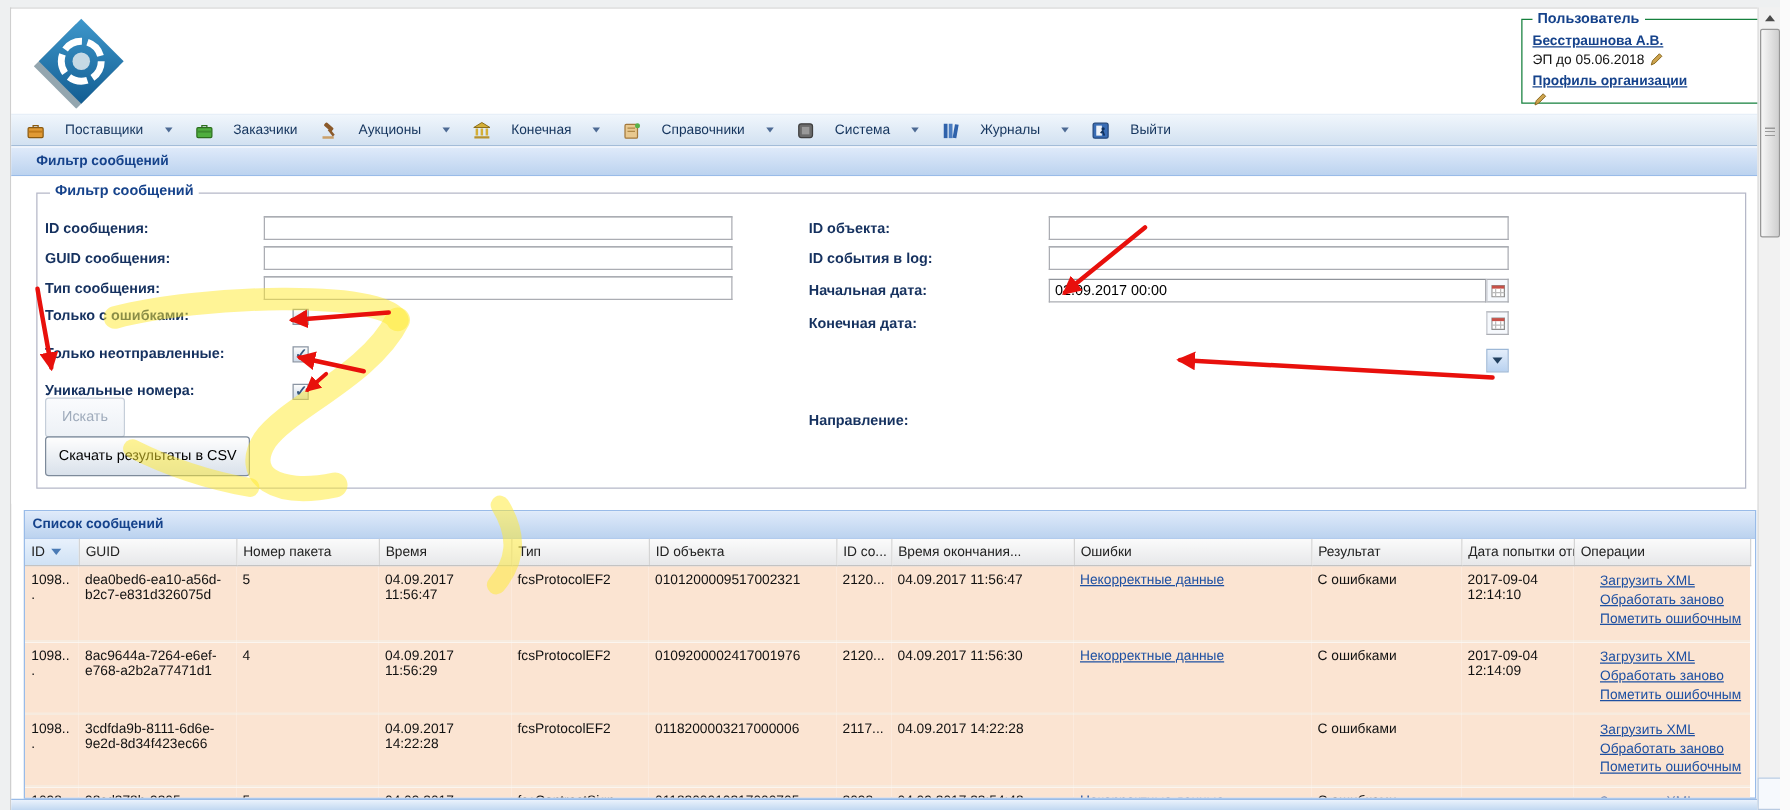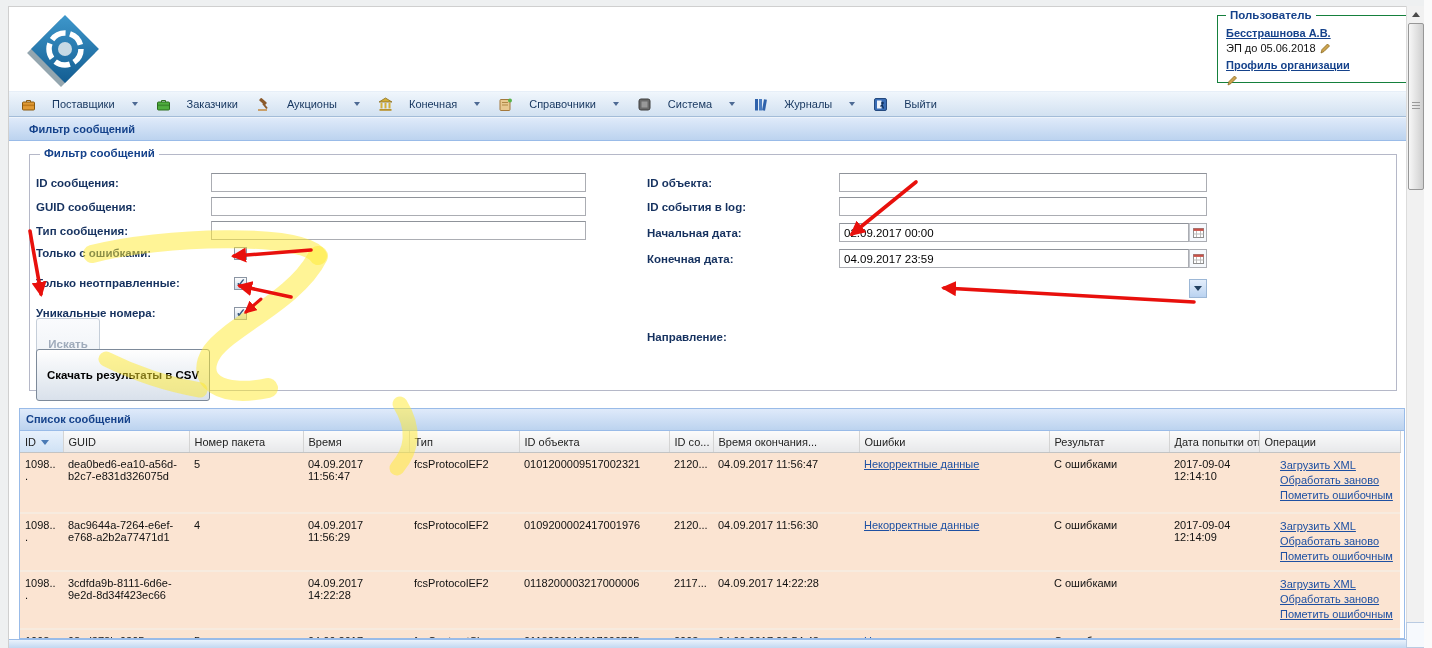--- a/index.html
+++ b/index.html
@@ -47,22 +47,22 @@
   .trigger.combo{background:linear-gradient(#e4eefb,#b9d2f0);border-color:#9cb7d6;}
   .chev{width:0;height:0;border-left:4px solid transparent;border-right:4px solid transparent;
         border-top:5px solid #22405f;}
   .combo-val{position:absolute;height:19px;border:1px solid #abadb3;border-top-color:#8f939a;
         background:#fff;box-sizing:border-box;padding:3px 4px 0 4px;font-size:11.5px;}
   .cb{position:absolute;width:13px;height:13px;box-sizing:border-box;border:1px solid #8b95a3;
       background:linear-gradient(#fdfdfd,#cdd9e8);cursor:pointer;}
   .cb.checked::after{content:"\2713";position:absolute;left:1px;top:-2px;color:#39597f;
       font-size:12px;font-weight:bold;}
   .btn{position:absolute;box-sizing:border-box;font-size:11.5px;border:1px solid #7d8a9a;
-       border-radius:3px;background:linear-gradient(#fefefe,#d9e1eb);padding:19px 10px;
-       color:#000;cursor:pointer;font-family:"Liberation Sans",sans-serif;font-weight:bold;}
+       border-radius:3px;background:linear-gradient(#fefefe,#d9e1eb);padding:9px 10px;
+       color:#000;cursor:pointer;font-family:"Liberation Sans",sans-serif;}
   .btn.disabled{border-color:#c5ced9;color:#9fabbb;background:linear-gradient(#fafbfd,#edf1f6);}
   
   .listpanel{position:absolute;left:10px;top:401px;width:1386px;height:231px;box-sizing:border-box;
              border:1px solid #99bbe8;overflow:hidden;background:#fff;}
   .lp-title{height:22px;box-sizing:border-box;background:linear-gradient(#dfeafa,#bcd3ef);
             border-bottom:1px solid #99bbe8;color:#15428b;font-weight:bold;
             line-height:21px;padding-left:6px;}
   table.grid{border-collapse:collapse;table-layout:fixed;width:1380px;}
   table.grid th{background:linear-gradient(#fbfbfb,#e7e8ea);border-right:1px solid #d4d4d4;
             border-bottom:1px solid #c3c3c3;font-weight:normal;color:#222;text-align:left;
@@ -250,21 +250,20 @@
       <span class="trigger" style="left:1159px;top:68px;">
         <svg width="11" height="11">
             <rect x="0.5" y="1.5" width="10" height="9" fill="#fff" stroke="#8f8f8f"></rect>
             <rect x="0.5" y="1.5" width="10" height="2.4" fill="#c75048"></rect>
             <line x1="3.5" y1="4" x2="3.5" y2="10" stroke="#bbb"></line>
             <line x1="7.5" y1="4" x2="7.5" y2="10" stroke="#bbb"></line>
             <line x1="0.5" y1="7" x2="10.5" y2="7" stroke="#bbb"></line>
           </svg>
       </span>
       <span class="flabel" style="left:617px;top:98px;">Конечная дата:</span>
-      <input class="tinput" style="left: 809px; top: 94px; width: 350px;" value="04.09.2017 23:59">
       <span class="trigger" style="left:1159px;top:94px;">
         <svg width="11" height="11">
             <rect x="0.5" y="1.5" width="10" height="9" fill="#fff" stroke="#8f8f8f"></rect>
             <rect x="0.5" y="1.5" width="10" height="2.4" fill="#c75048"></rect>
             <line x1="3.5" y1="4" x2="3.5" y2="10" stroke="#bbb"></line>
             <line x1="7.5" y1="4" x2="7.5" y2="10" stroke="#bbb"></line>
             <line x1="0.5" y1="7" x2="10.5" y2="7" stroke="#bbb"></line>
           </svg>
       </span>
 

